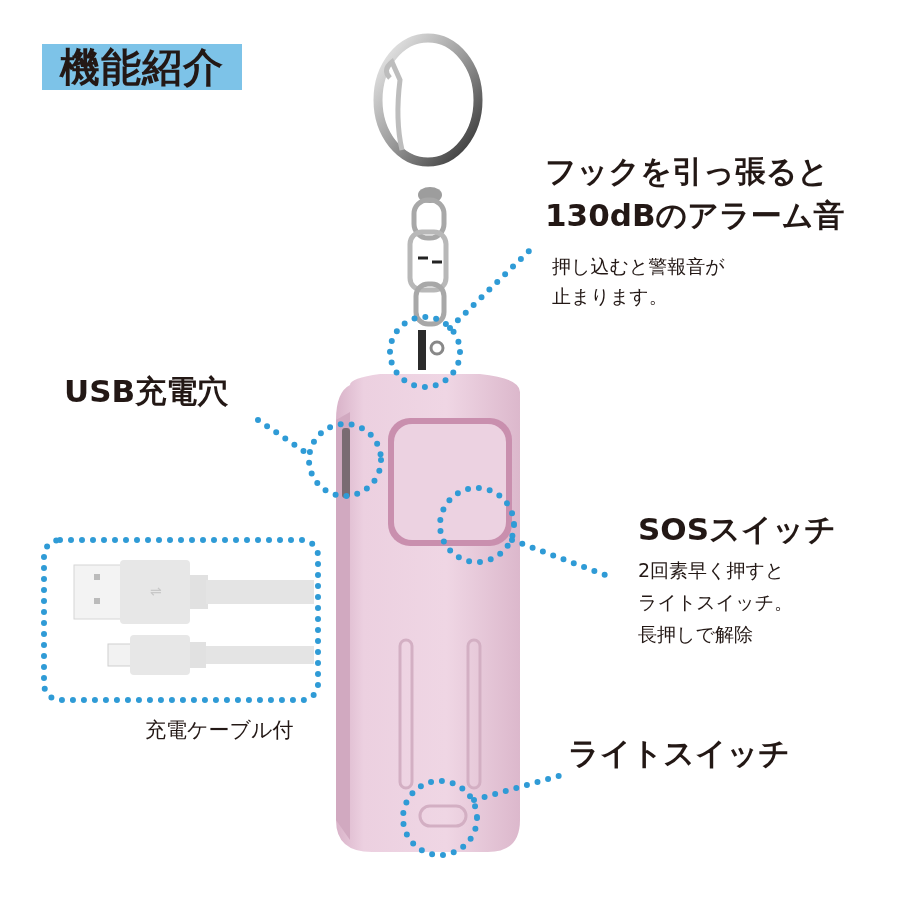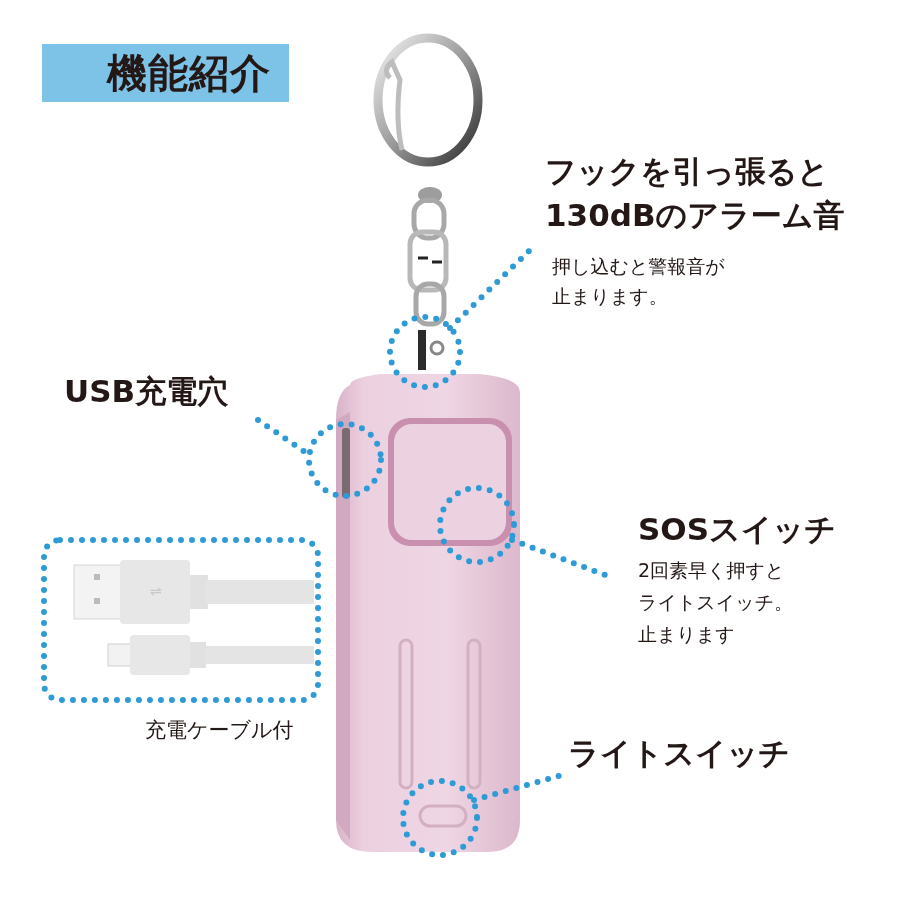--- a/index.html
+++ b/index.html
@@ -1,21 +1,21 @@
 <!DOCTYPE html>
 <html><head>
 <meta charset="utf-8">
 <style>
   html, body { margin:0; padding:0; background:#ffffff; }
   body { width:900px; height:900px; position:relative; overflow:hidden;
          font-family: "DejaVu Sans", "Liberation Sans", sans-serif; color:#231815; }
   .abs { position:absolute; }
-  .title-box { left:42px; top:44px; width:200px; height:58px; background:#7dc3e8;
+  .title-box { left:42px; top:44px; width:200px; height:46px; background:#7dc3e8;
                display:flex; align-items:center; justify-content:center;
-               font-size:40px; font-weight:bold; letter-spacing:1px; color:#231815;padding-left:47px; }
+               font-size:40px; font-weight:bold; letter-spacing:1px; color:#231815; }
   .callout-h { font-weight:bold; font-size:31px; line-height:42px; white-space:nowrap; }
   .callout-s { font-weight:normal; font-size:19px; line-height:28px; white-space:nowrap; }
   svg { position:absolute; left:0; top:0; }
 </style>
 </head>
 <body>
 
 <div class="abs title-box">機能紹介</div>
 
 <svg width="900" height="900" viewBox="0 0 900 900">
@@ -100,17 +100,17 @@
 <div class="abs callout-h" style="left:545px; top:150px;">フックを引っ張ると</div>
 <div class="abs callout-h" style="left:545px; top:194px;">130dBのアラーム音</div>
 <div class="abs callout-s" style="left:552px; top:252px;">押し込むと警報音が</div>
 <div class="abs callout-s" style="left:552px; top:282px;">止まります。</div>
 
 <div class="abs callout-h" style="left:64px; top:370px;">USB充電穴</div>
 
 <div class="abs callout-h" style="left:638px; top:508px;">SOSスイッチ</div>
 <div class="abs callout-s" style="left:638px; top:556px;">2回素早く押すと</div>
 <div class="abs callout-s" style="left:638px; top:588px;">ライトスイッチ。</div>
-<div class="abs callout-s" style="left:638px; top:620px;">止まります</div>
+<div class="abs callout-s" style="left:638px; top:620px;">長押しで解除</div>
 
 <div class="abs callout-h" style="left:568px; top:732px;">ライトスイッチ</div>
 
 <div class="abs callout-s" style="left:145px; top:716px; font-size:21px;">充電ケーブル付</div>
 
 </body></html>

